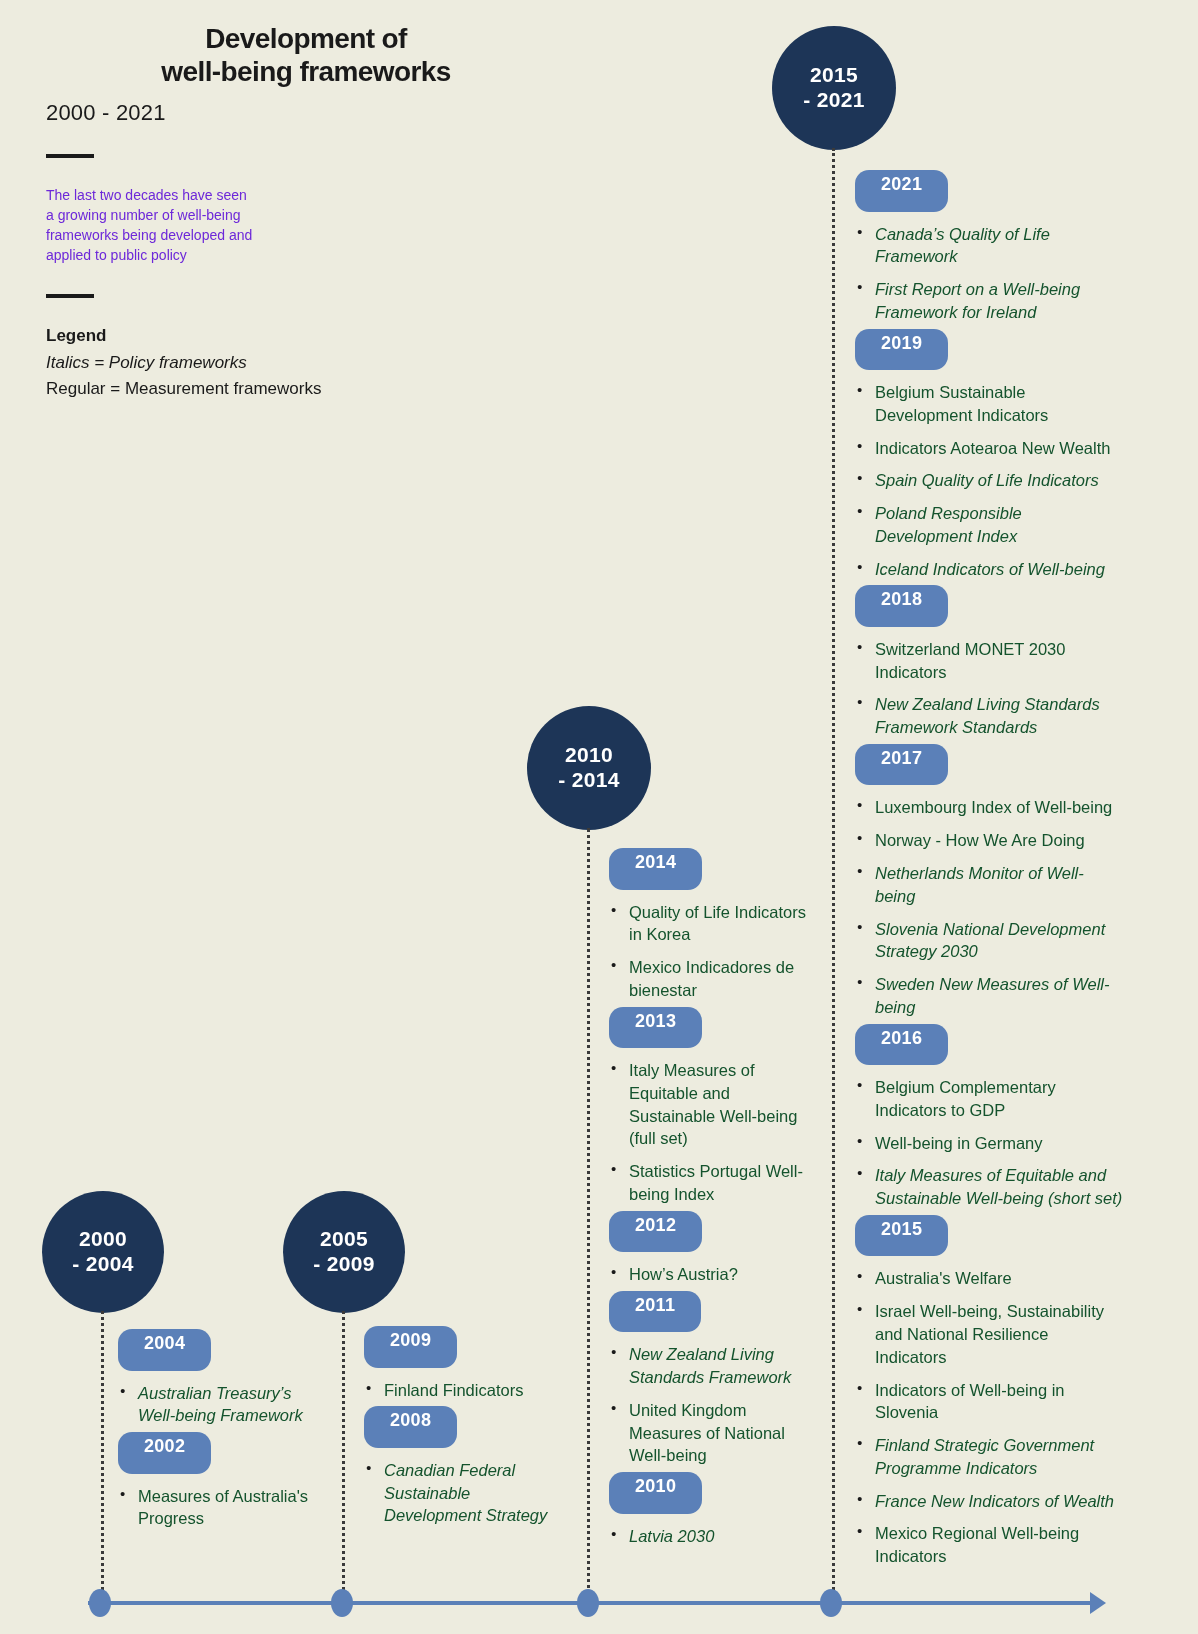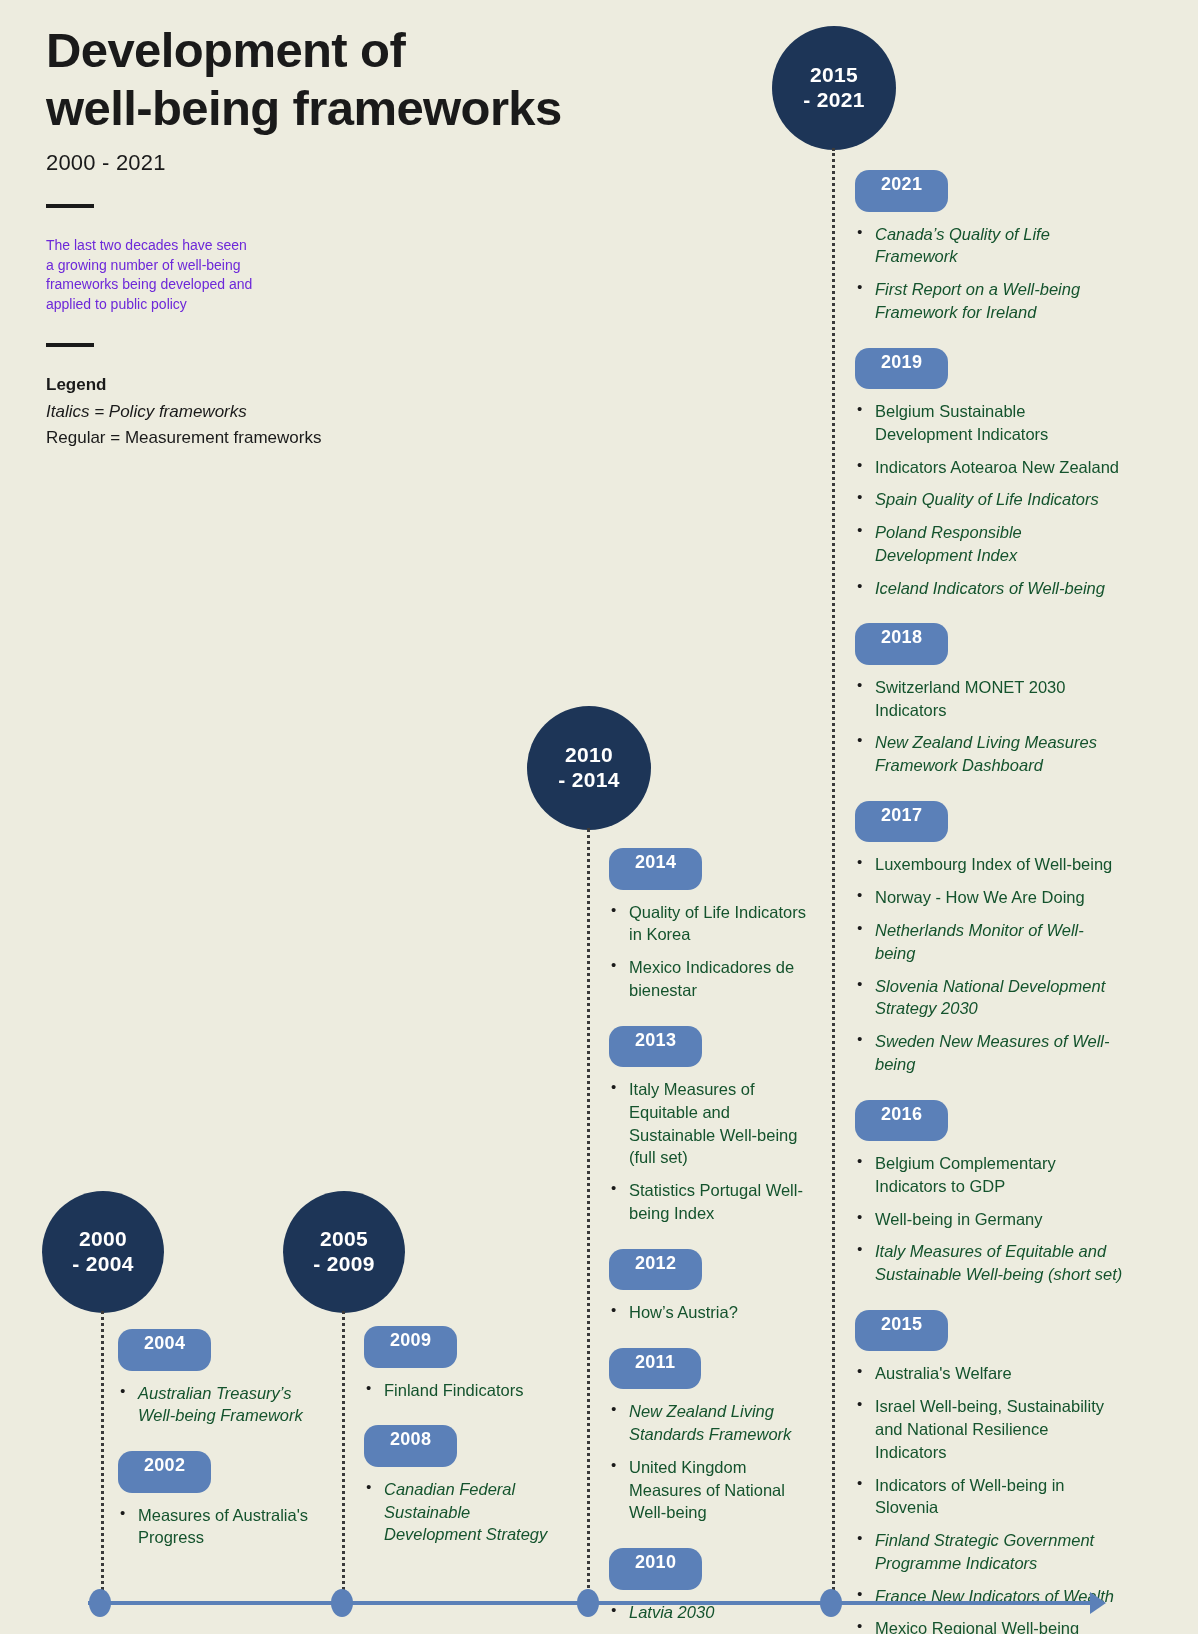--- a/index.html
+++ b/index.html
@@ -15,26 +15,27 @@
   }
 
   
   #header {
     position: absolute;
     left: 46px;
     top: 22px;
     width: 520px;
   }
   #title {
-    font-size: 49px;
+    font-size: 28px;
     font-weight: bold;
     line-height: 1.18;
     letter-spacing: -0.6px;
     color: #1a1a1a;
     white-space: pre-line;
+    text-align: center;
   }
   #subtitle {
     font-size: 22px;
     margin-top: 12px;
     color: #1a1a1a;
     letter-spacing: 0.2px;
   }
   .rule {
     width: 48px;
     height: 4px;
@@ -120,21 +121,21 @@
     display: inline-block;
     background: #5b80b8;
     color: #ffffff;
     font-size: 18px;
     font-weight: bold;
     border-radius: 14px;
     padding: 3px 26px 16px 26px;
     letter-spacing: 0.3px;
     line-height: 1.25;
   }
-  .badge-wrap { margin-bottom: 11px; margin-top: 24px; }
+  .badge-wrap { margin-bottom: 11px; margin-top: 5px; }
   .badge-wrap.first { margin-top: 0; }
   ul.items {
     list-style: none;
     margin: 0 0 0 0;
     padding: 0;
   }
   ul.items li {
     position: relative;
     padding-left: 20px;
     font-size: 16.5px;
@@ -261,29 +262,29 @@
   <div class="era-stem"></div>
   <div class="year-col">
       <div class="badge-wrap first"><span class="year-badge">2021</span></div>
       <ul class="items">
         <li class="policy">Canada’s Quality of Life Framework</li>
         <li class="policy">First Report on a Well-being Framework for Ireland</li>
       </ul>
       <div class="badge-wrap"><span class="year-badge">2019</span></div>
       <ul class="items">
         <li class="measurement">Belgium Sustainable Development Indicators</li>
-        <li class="measurement">Indicators Aotearoa New Zealand</li>
+        <li class="measurement">Indicators Aotearoa New Wealth</li>
         <li class="policy">Spain Quality of Life Indicators</li>
         <li class="policy">Poland Responsible Development Index</li>
         <li class="policy">Iceland Indicators of Well-being</li>
       </ul>
       <div class="badge-wrap"><span class="year-badge">2018</span></div>
       <ul class="items">
         <li class="measurement">Switzerland MONET 2030 Indicators</li>
-        <li class="policy">New Zealand Living Measures Framework Dashboard</li>
+        <li class="policy">New Zealand Living Standards Framework Standards</li>
       </ul>
       <div class="badge-wrap"><span class="year-badge">2017</span></div>
       <ul class="items">
         <li class="measurement">Luxembourg Index of Well-being</li>
         <li class="measurement">Norway - How We Are Doing</li>
         <li class="policy">Netherlands Monitor of Well-being</li>
         <li class="policy">Slovenia National Development Strategy 2030</li>
         <li class="policy">Sweden New Measures of Well-being</li>
       </ul>
       <div class="badge-wrap"><span class="year-badge">2016</span></div>

